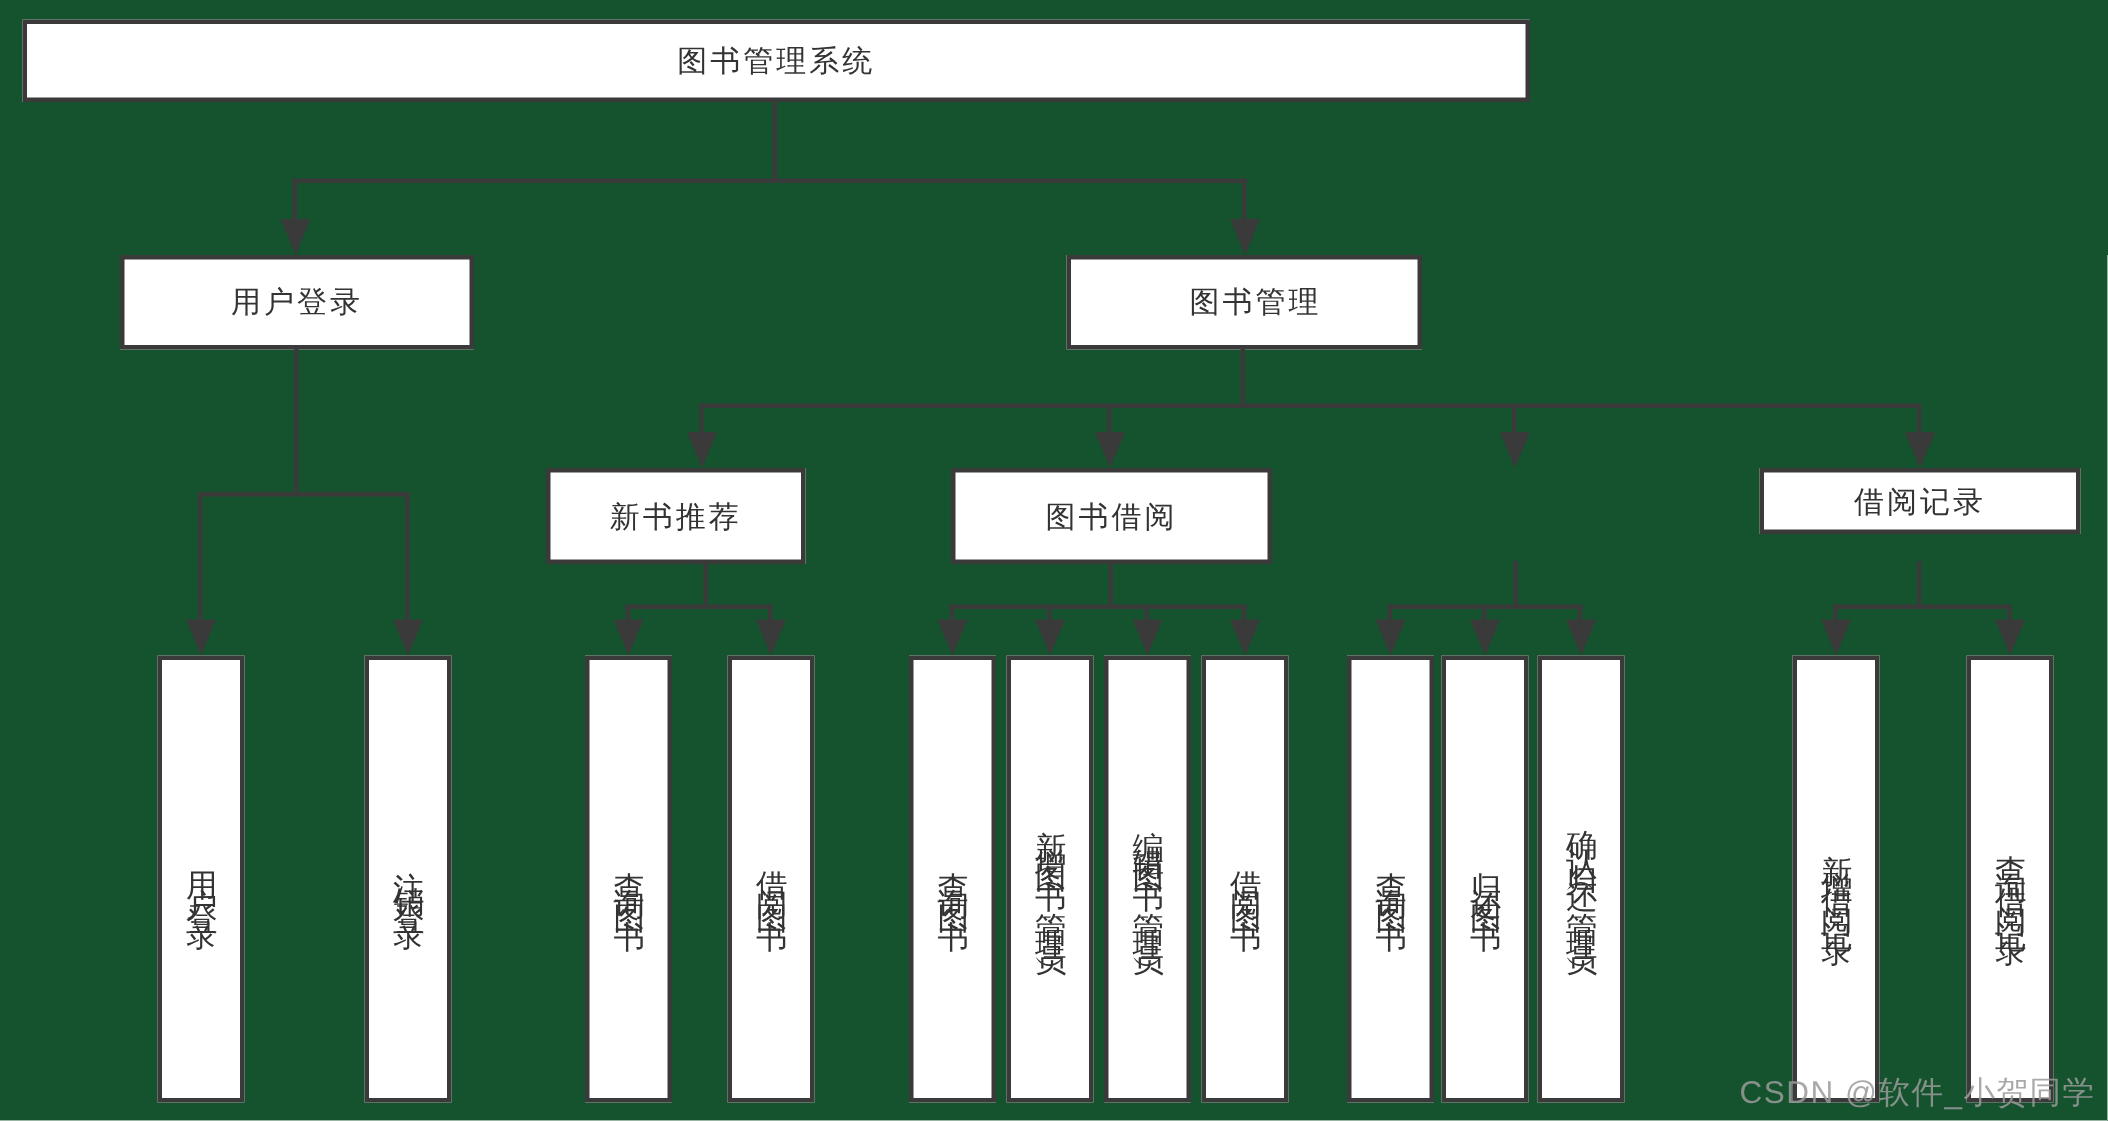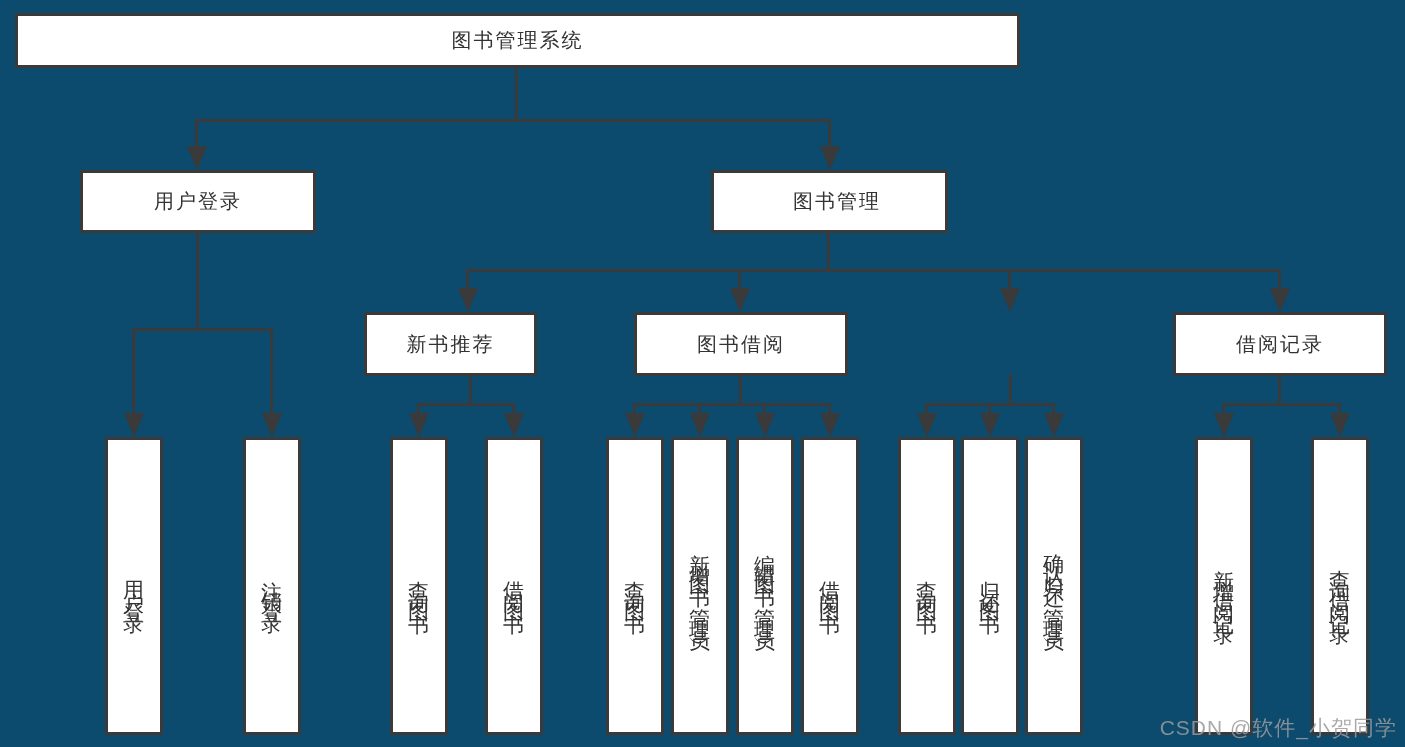--- a/index.html
+++ b/index.html
@@ -1,20 +1,20 @@
 <!DOCTYPE html>
 <html><head>
 <meta charset="utf-8">
 <style>
   html,body{margin:0;padding:0;background:#ffffff;}
   body{
     width:1405px;height:747px;position:relative;overflow:hidden;
     font-family:"Liberation Sans","DejaVu Sans",sans-serif;
   }
-  .canvas{position:absolute;inset:0;background:#0c4a6e;}
+  .canvas{position:absolute;inset:0;background:#14532d;}
   
   .hbox{
     position:absolute;background:#ffffff;border:3px solid #3a3a3a;
     display:flex;align-items:center;justify-content:center;
     color:#333333;font-size:20px;letter-spacing:2px;box-sizing:border-box;
   }
   .leaf{
     position:absolute;top:437px;width:58px;height:298px;
     background:#ffffff;border:3px solid #3a3a3a;box-sizing:border-box;
     display:flex;align-items:center;justify-content:center;
@@ -54,21 +54,21 @@
   <div class="hbox" style="left:711px;top:170px;width:237px;height:63px;padding-left:15px;">
     <span>图书管理</span>
   </div>
 
   <div class="hbox" style="left:364px;top:312px;width:173px;height:64px;">
     <span>新书推荐</span>
   </div>
   <div class="hbox" style="left:634px;top:312px;width:214px;height:64px;">
     <span>图书借阅</span>
   </div>
-  <div class="hbox" style="left:1173px;top:312px;width:214px;height:64px;">
+  <div class="hbox" style="left:1173px;top:312px;width:214px;height:44px;">
     <span>借阅记录</span>
   </div>
 
   <div class="leaf" style="left:105px;">
     <span>用户登录</span>
   </div>
   <div class="leaf" style="left:243px;">
     <span>注销登录</span>
   </div>
   <div class="leaf" style="left:390px;">

